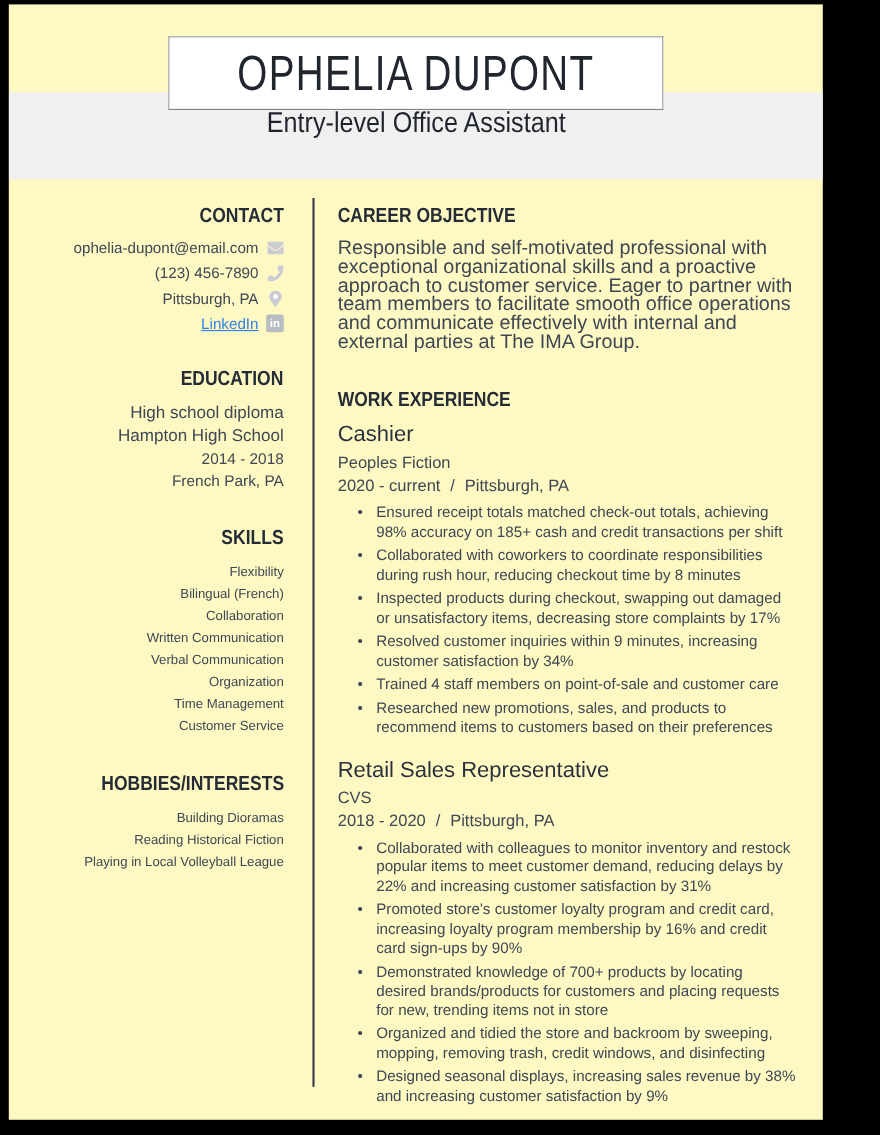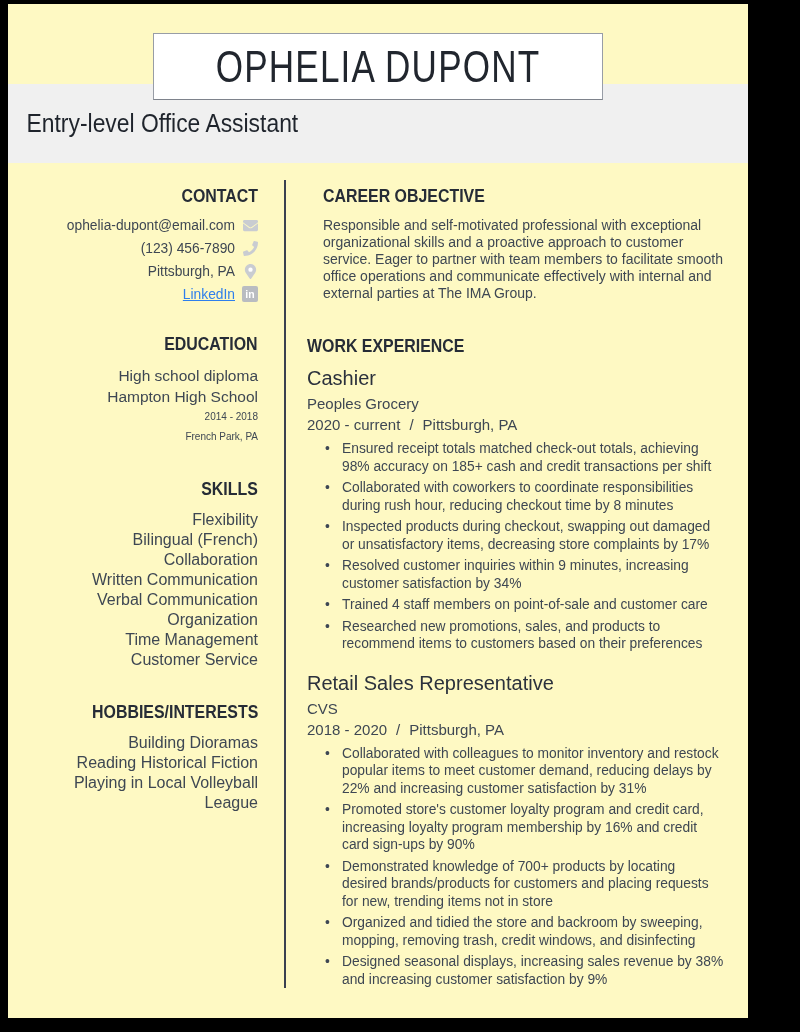--- a/index.html
+++ b/index.html
@@ -6,21 +6,21 @@
   html,body { width:800px; height:1032px; }
   body { background:#000; font-family:"Liberation Sans", sans-serif; }
   .page { position:relative; margin:4px 8px 14px 8px; width:740px; height:1014px; background:#fef9c3; overflow:hidden; }
 
   
   .hdr { position:relative; height:159px; }
   .band { position:absolute; left:0; bottom:0; width:100%; height:79px; background:#f0f0f0; }
   .name-box { position:absolute; left:50%; top:29px; transform:translateX(-50%); width:450px; height:67px;
               background:#fff; border:1px solid #989da6; border-bottom-color:#7e838c; display:flex; align-items:center; justify-content:center; z-index:2; }
   .name-text { display:inline-block; transform:scaleX(0.78); font-size:45px; font-weight:500; letter-spacing:1.5px; color:#21262e; white-space:nowrap; }
-  .subtitle-wrap { position:absolute; left:0; bottom:0; width:100%; height:79px; display:flex; align-items:center; justify-content:flex-start; }
+  .subtitle-wrap { position:absolute; left:0; bottom:12px; width:100%; height:79px; display:flex; align-items:center; justify-content:center; }
   .subtitle { display:inline-block; transform:scaleX(0.88); font-size:26px; color:#1f242c; white-space:nowrap; }
 
   
   .vdivider { position:absolute; left:276px; top:176px; width:2px; height:808px; background:#3a4150; }
   .columns { display:flex; align-items:flex-start; }
   .sidebar { width:276px; padding:22px 26px 0 10px; text-align:right; }
   .main-col { flex:1; padding:22px 24px 0 23px; }
 
   h2 { font-size:18.5px; font-weight:700; color:#262c36; margin-bottom:10px; }
   .cond { display:inline-block; transform:scaleX(0.86); white-space:nowrap; }
@@ -30,25 +30,25 @@
   .sb-section { margin-bottom:31px; }
 
   ul { list-style:none; }
   .contact-row { display:flex; justify-content:flex-end; align-items:flex-end; gap:7px; margin-bottom:7px; font-size:13.8px; color:#3e4753; }
   .cicon { width:16px; height:16px; display:inline-flex; align-items:center; justify-content:center; flex:0 0 16px; }
   .cicon svg { width:15px; height:15px; fill:#c9ccd1; }
   .li-badge { background:#b9bcc1; color:#fff; font-size:10.5px; font-weight:700; border-radius:2px; width:16px; height:16px; line-height:16px; text-align:center; }
   a.link { color:#2e7fec; text-decoration:underline; }
 
   .edu-main { font-size:15.5px; color:#3e4753; line-height:21px; }
-  .edu-sub  { font-size:10px; color:#3e4753; line-height:20px; }
-  .sb-list li { font-size:16px; color:#3e4753; line-height:20px; }
+  .edu-sub  { font-size:14px; color:#3e4753; line-height:20px; }
+  .sb-list li { font-size:12px; color:#3e4753; line-height:20px; }
 
-  .objective-text { font-size:14px; color:#3e4753; line-height:17px; margin-bottom:0; }
-  .m-section { margin-bottom:33px;margin-left:16px; }
+  .objective-text { font-size:18px; color:#3e4753; line-height:17px; margin-bottom:0; }
+  .m-section { margin-bottom:33px; }
 
   .job { margin-bottom:19px; }
   .job-title { font-size:20px; font-weight:400; color:#2b313c; margin-bottom:5px; }
   .company { font-size:15px; color:#3e4753; margin-bottom:4px; }
   .dateline { font-size:15px; color:#3e4753; margin-bottom:7px; }
   .dateline .slash { margin:0 9px; }
   .bullets { padding-left:35px; }
   .bullets li { position:relative; font-size:13.8px; color:#3e4753; line-height:17.5px; margin-bottom:4px; }
   .bullets li::before { content:"•"; position:absolute; left:-17px; color:#3e4753; }
 </style>
@@ -146,21 +146,21 @@
       <section class="m-section">
         <h2><span class="cond">CAREER OBJECTIVE</span></h2>
         <p class="objective-text">Responsible and self-motivated professional with exceptional organizational skills and a proactive approach to customer service. Eager to partner with team members to facilitate smooth office operations and communicate effectively with internal and external parties at The IMA Group.</p>
       </section>
 
       <section>
         <h2><span class="cond">WORK EXPERIENCE</span></h2>
         <div id="jobs-container">
             <div class="job">
               <h3 class="job-title">Cashier</h3>
-              <div class="company">Peoples Grocery</div>
+              <div class="company">Peoples Fiction</div>
               <div class="dateline"><span>2020 - current</span><span class="slash">/</span><span>Pittsburgh, PA</span></div>
               <ul class="bullets">
                 <li>Ensured receipt totals matched check-out totals, achieving 98% accuracy on 185+ cash and credit transactions per shift</li>
                 <li>Collaborated with coworkers to coordinate responsibilities during rush hour, reducing checkout time by 8 minutes</li>
                 <li>Inspected products during checkout, swapping out damaged or unsatisfactory items, decreasing store complaints by 17%</li>
                 <li>Resolved customer inquiries within 9 minutes, increasing customer satisfaction by 34%</li>
                 <li>Trained 4 staff members on point-of-sale and customer care</li>
                 <li>Researched new promotions, sales, and products to recommend items to customers based on their preferences</li>
               </ul>
             </div>

